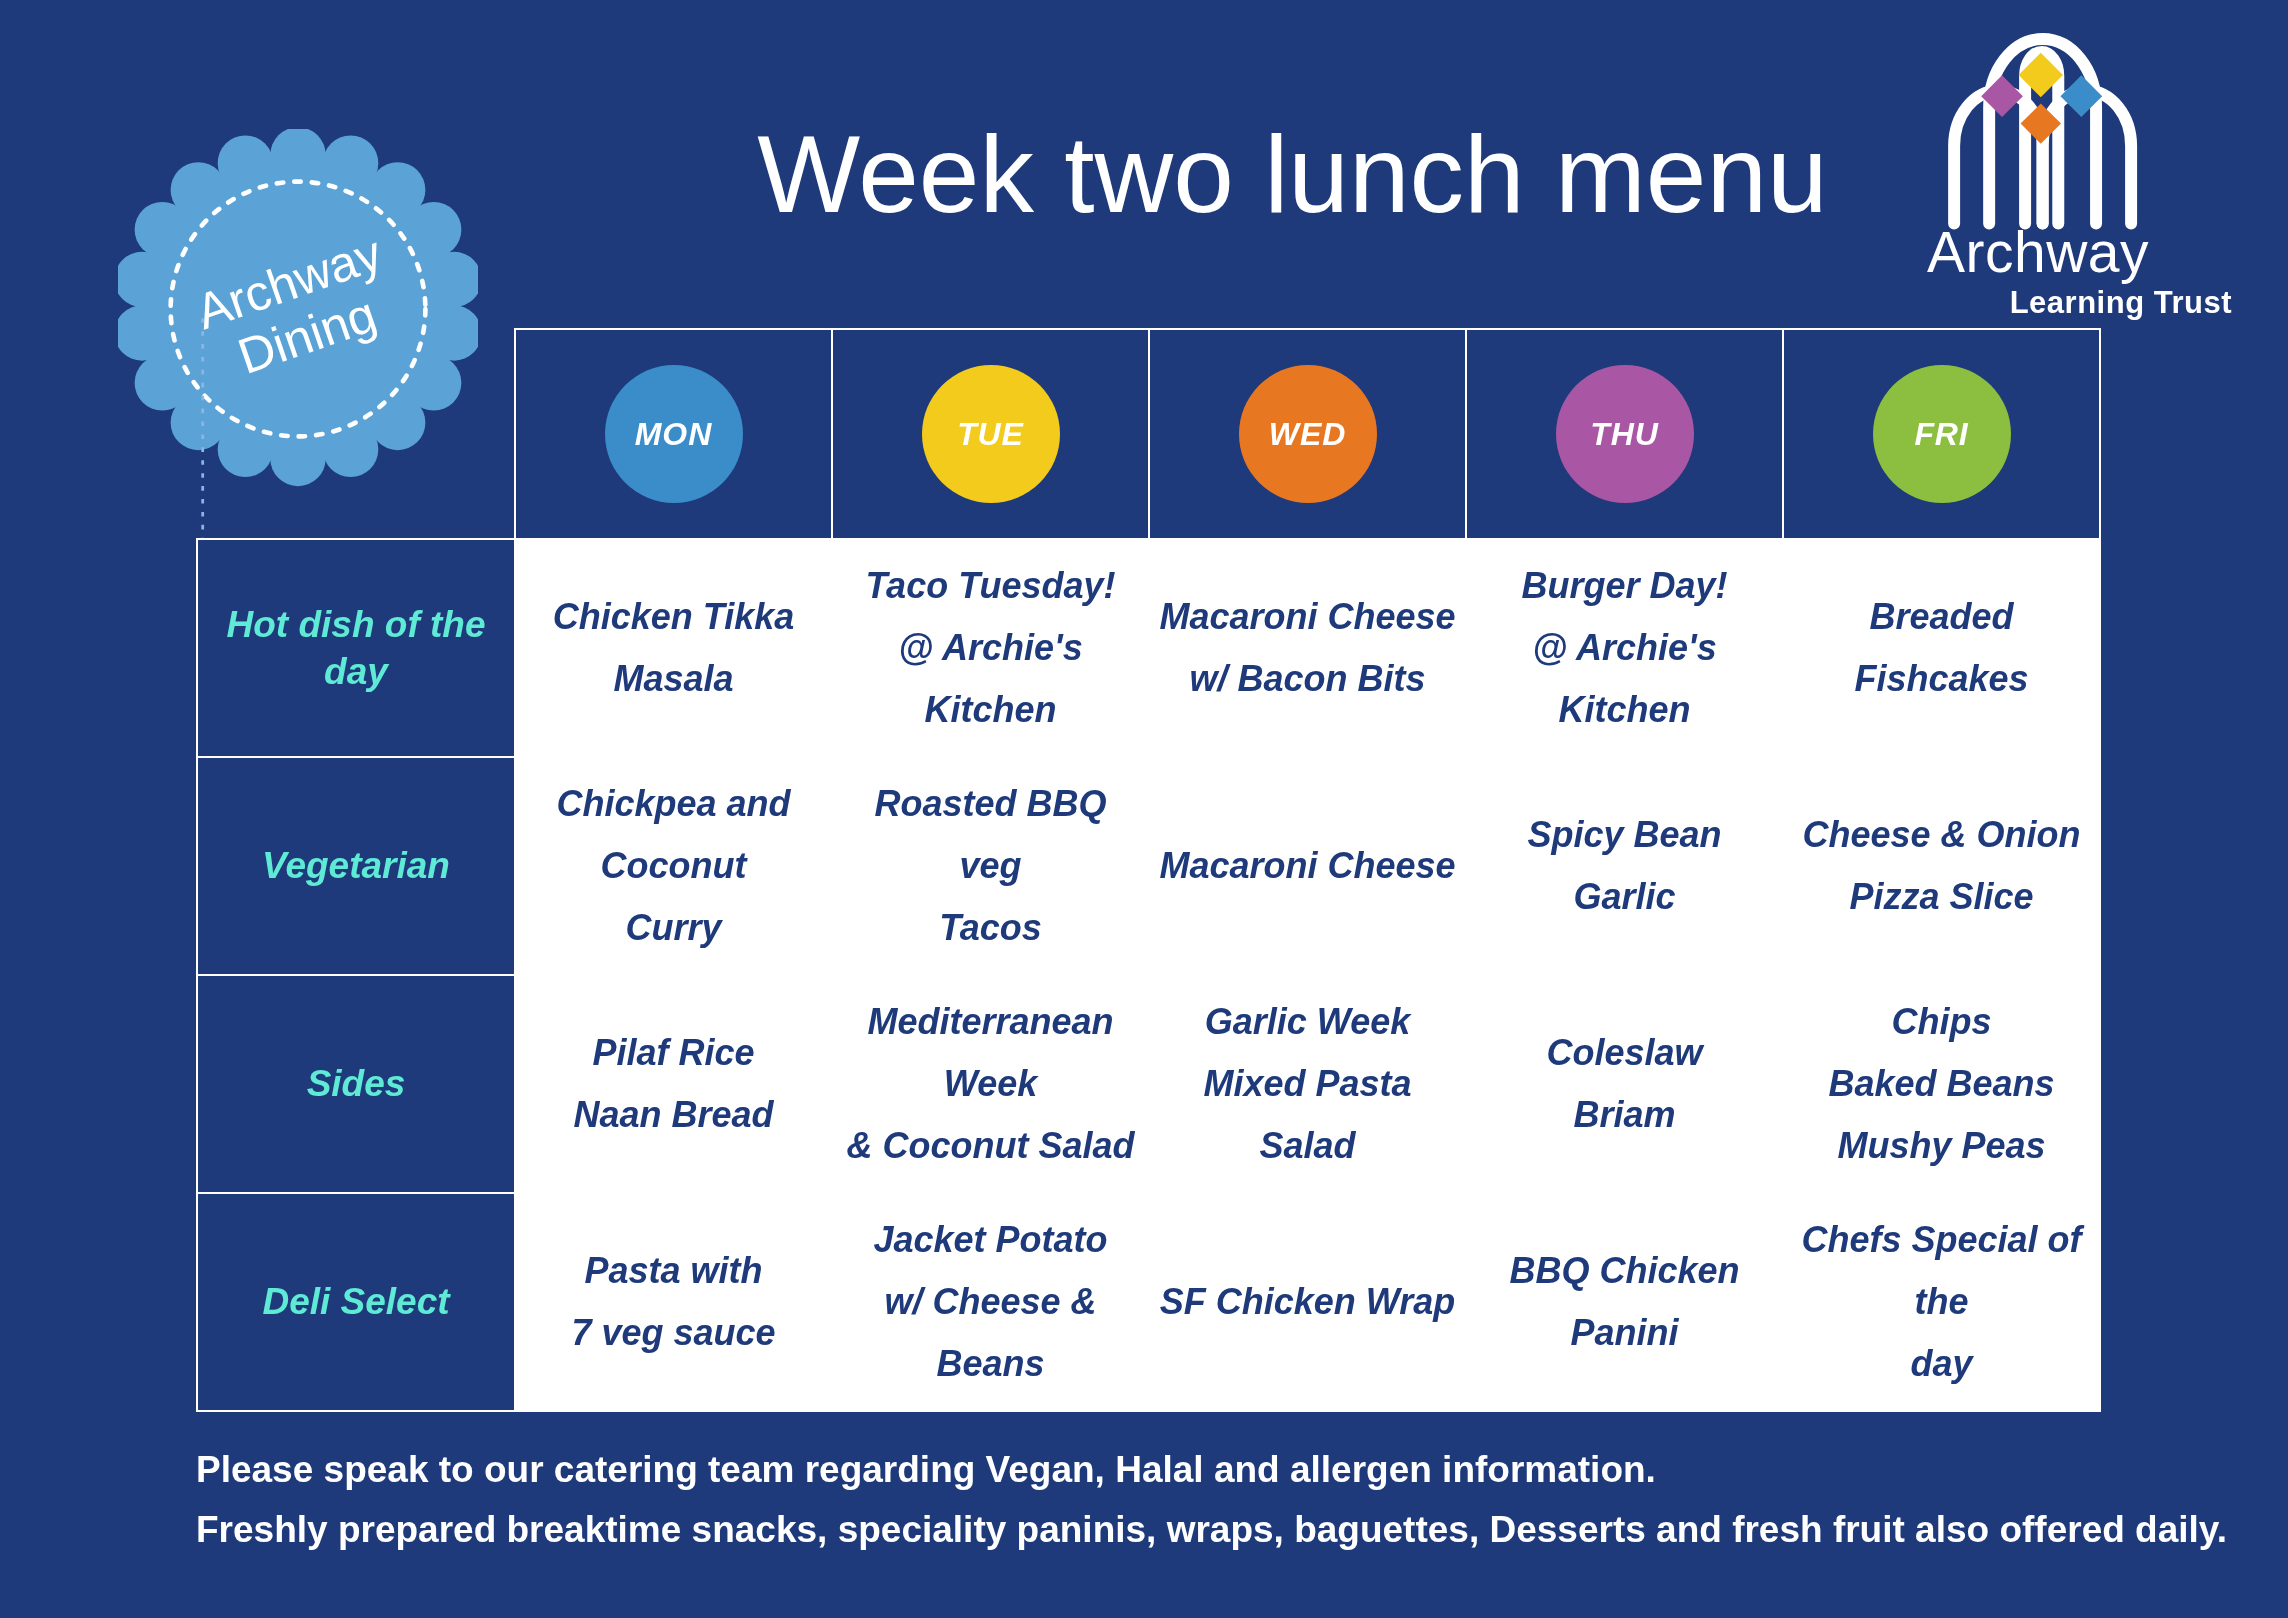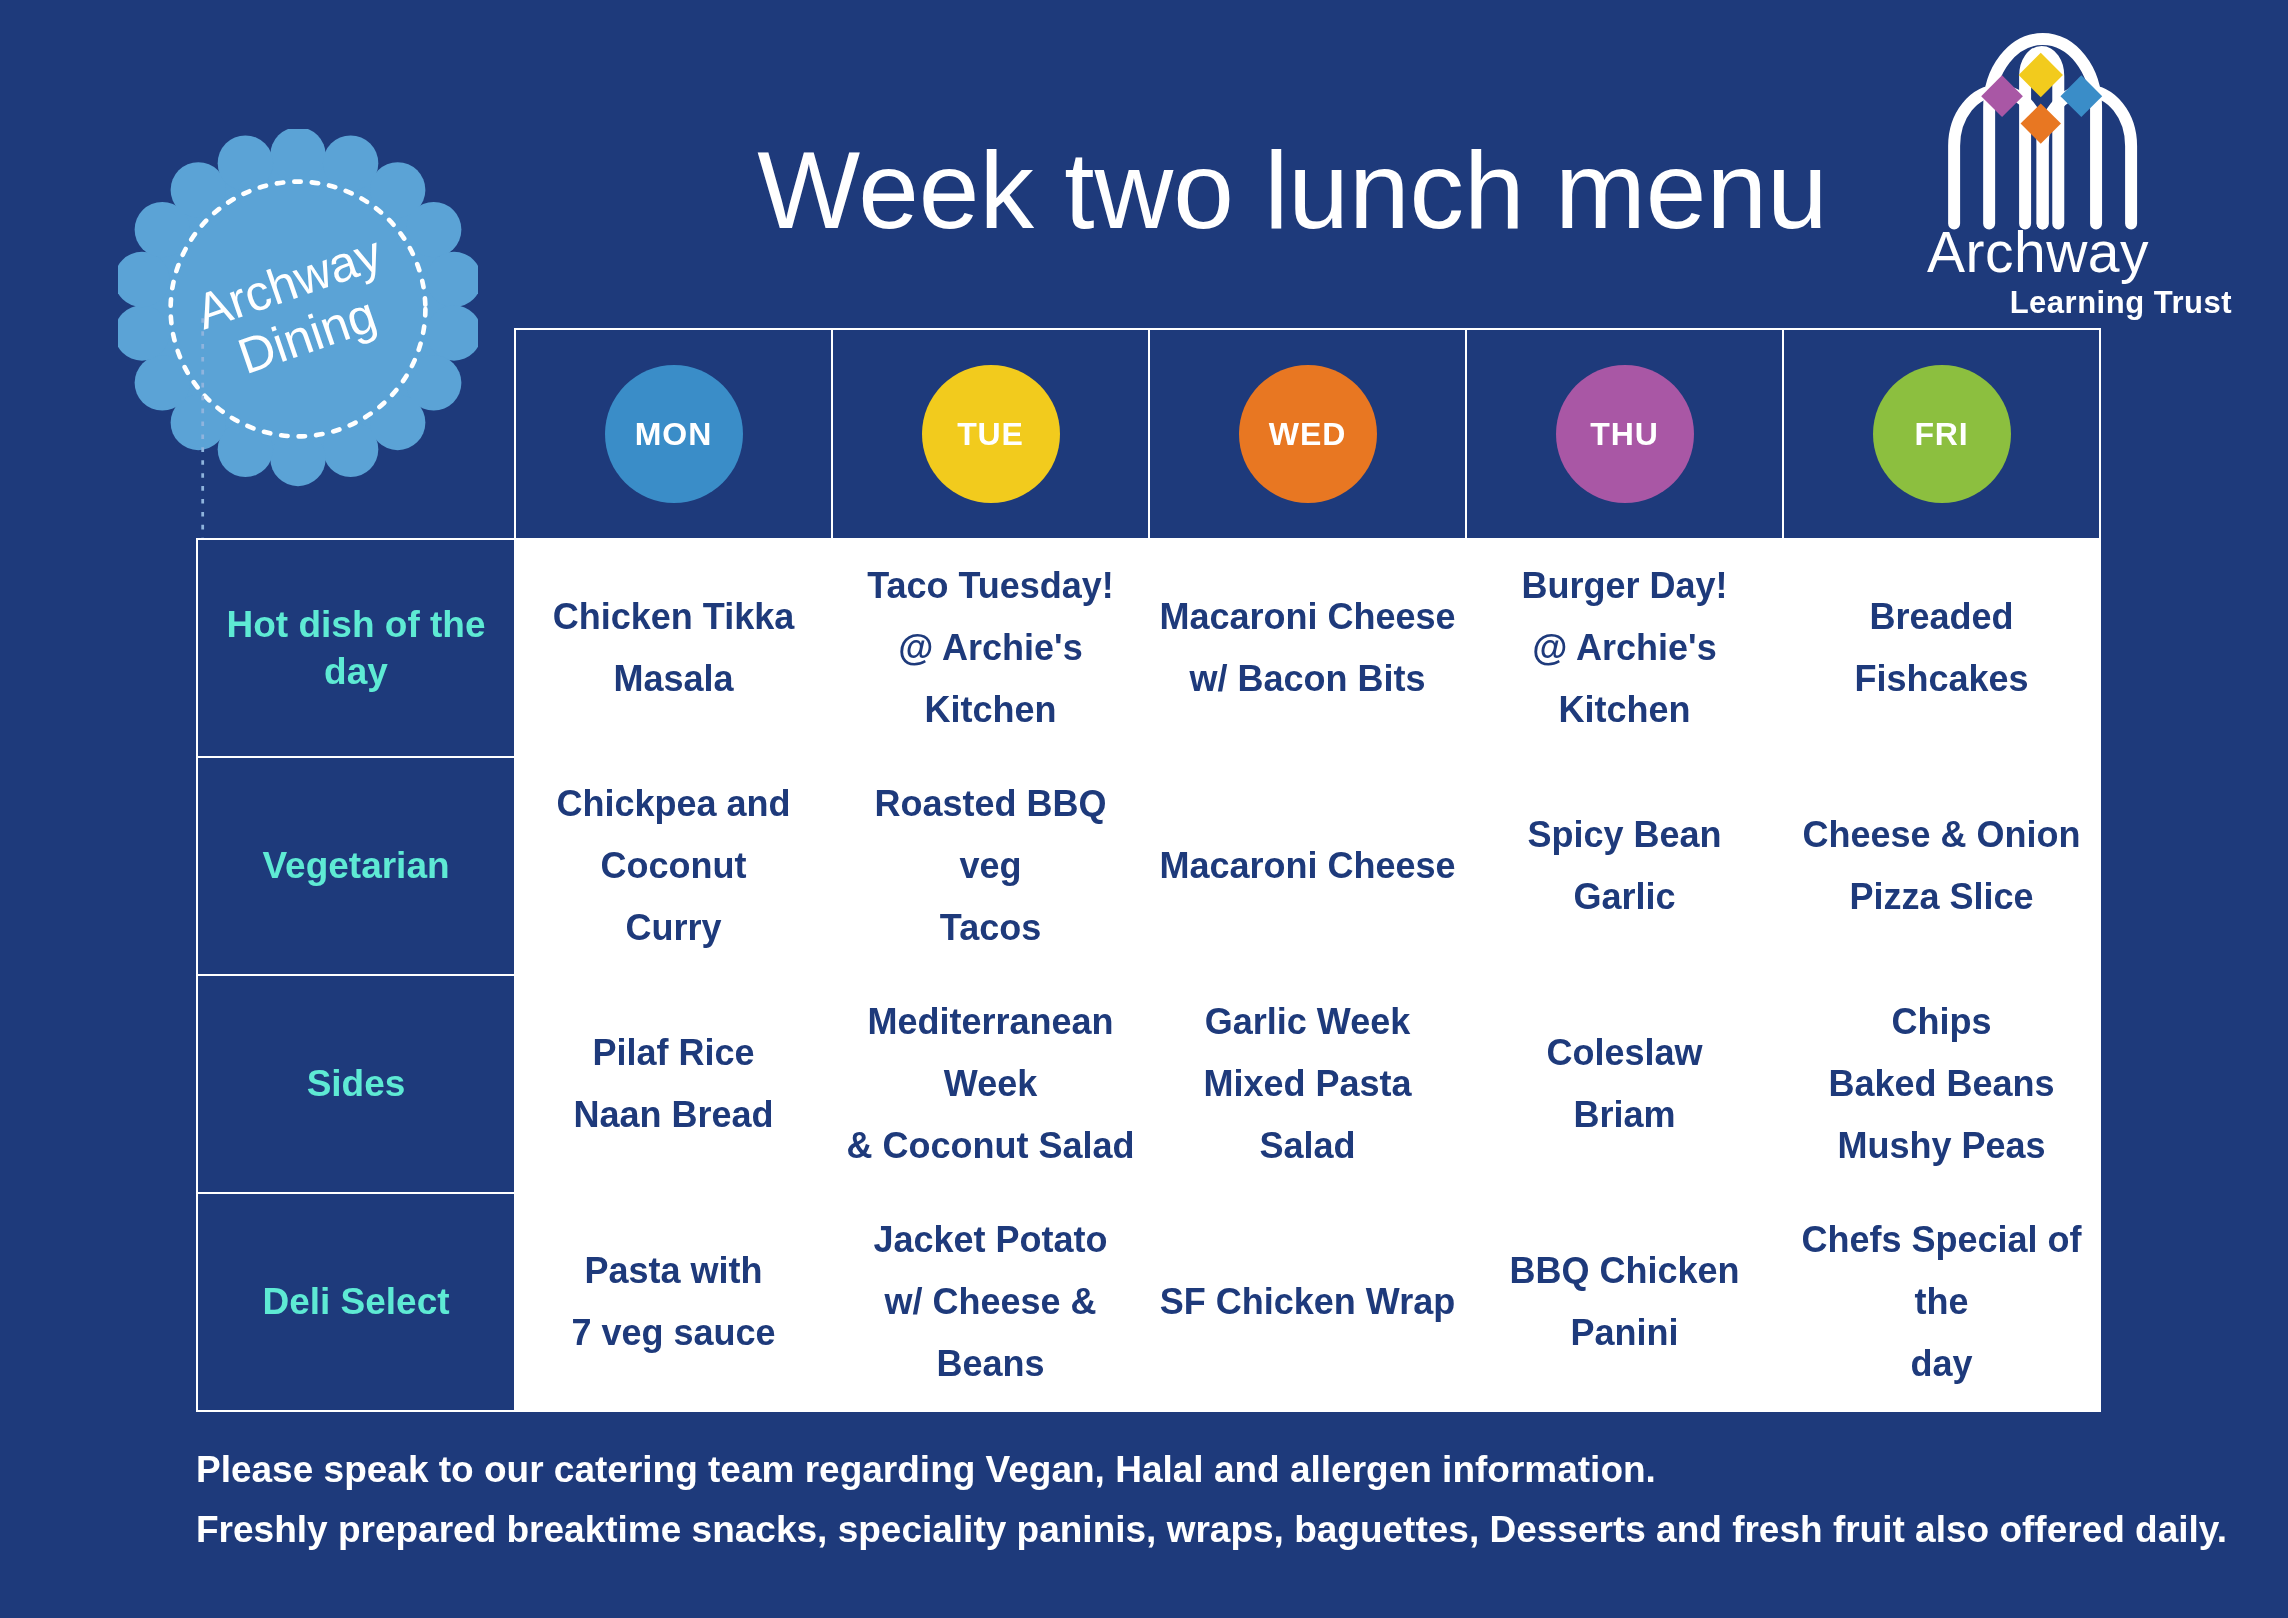--- a/index.html
+++ b/index.html
@@ -19,21 +19,21 @@
   .header {
     position: absolute;
     top: 0;
     left: 0;
     width: 2289px;
     height: 314px;
   }
   .title {
     position: absolute;
     left: 591px;
-    top: 136px;
+    top: 120px;
     width: 1403px;
     text-align: center;
     color: #ffffff;
     font-size: 109px;
     font-weight: 400;
     letter-spacing: 0px;
     line-height: 1;
     white-space: nowrap;
   }
 
@@ -114,20 +114,21 @@
     left: 196px;
     top: 328px;
     width: 1901px;
     border-collapse: collapse;
     table-layout: fixed;
   }
   .menu-table td, .menu-table th {
     border: 2.8px solid #ffffff;
     padding: 8px;
     vertical-align: middle;
+    font-style: italic;
   }
   .col-head { width: 318px; }
   .col-day  { width: 317px; }
 
   thead tr { height: 210px; }
   .corner-cell {
     border: none !important;
     background: transparent;
   }
   .day-cell {

